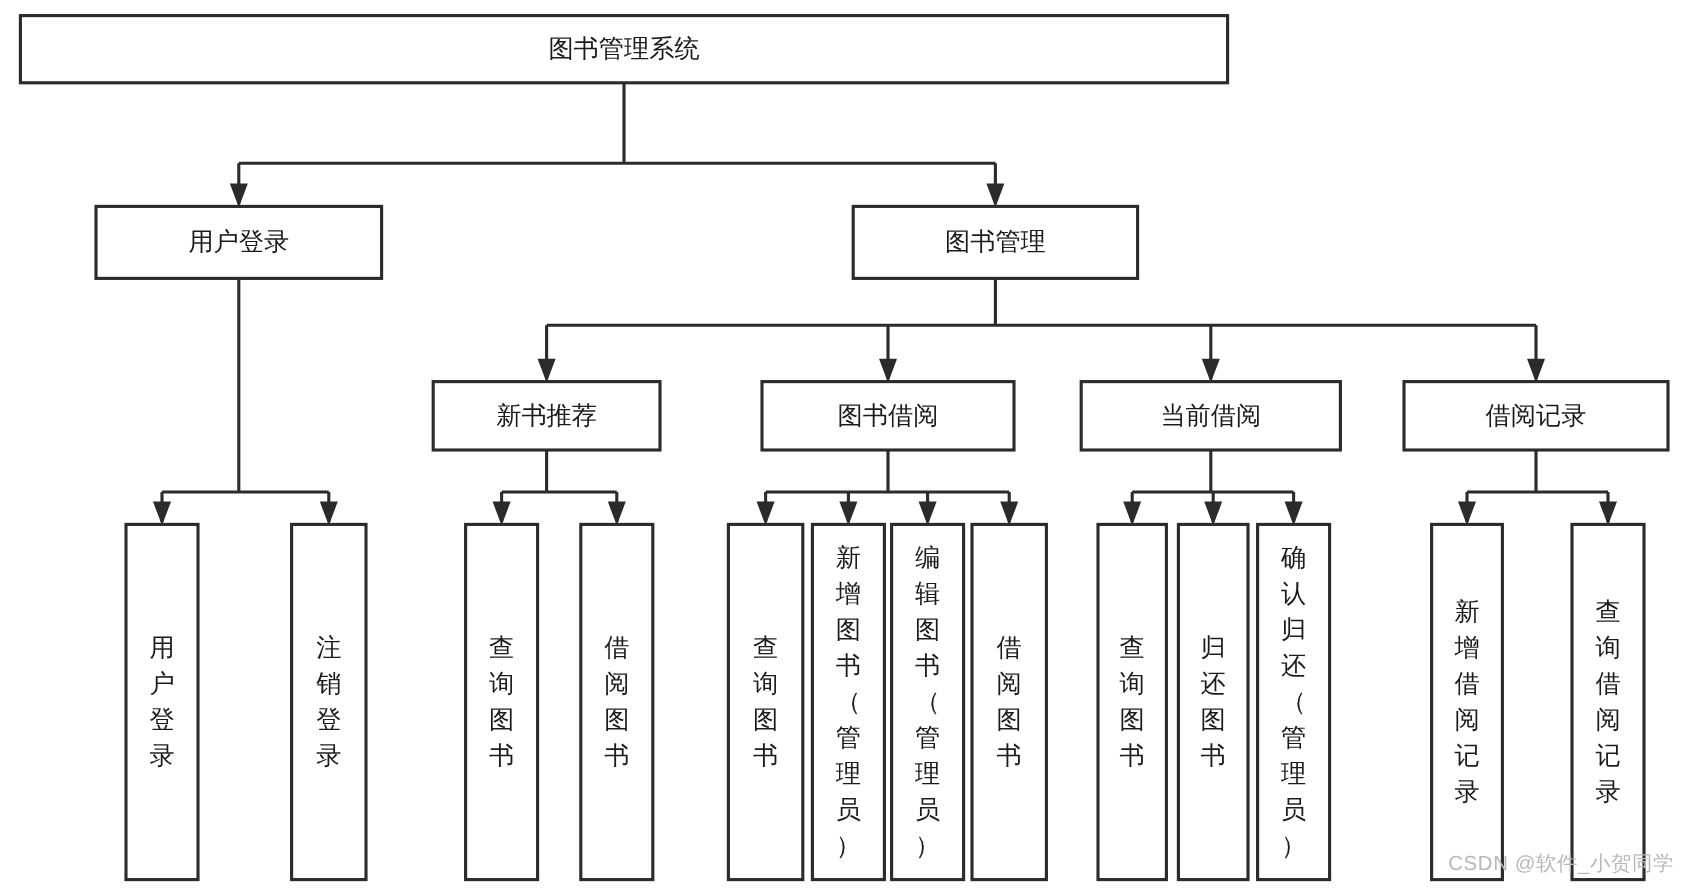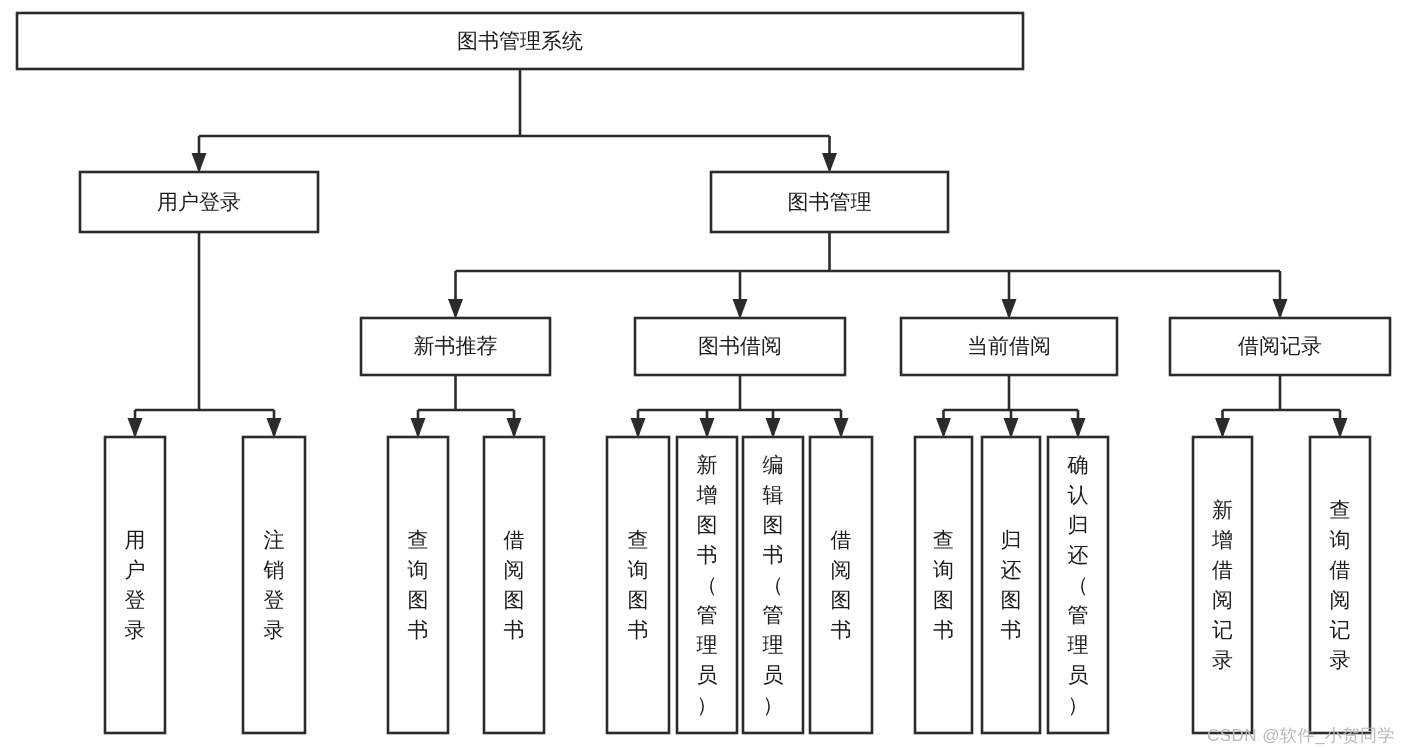--- a/index.html
+++ b/index.html
@@ -49,21 +49,21 @@
   }
   .node-label-v {
     font-family: "Liberation Sans", "DejaVu Sans", sans-serif;
     font-size: 21px;
     fill: #1b1b1b;
     text-anchor: middle;
   }
   .watermark {
     position: absolute;
     right: 10px;
-    bottom: 0;
+    bottom: 16px;
     font-family: "Liberation Sans", "DejaVu Sans", sans-serif;
     font-size: 17px;
     color: #b8b8b8;
     letter-spacing: 0.5px;
     white-space: nowrap;
     pointer-events: none;
   }
 </style>
 </head>
 <body>

